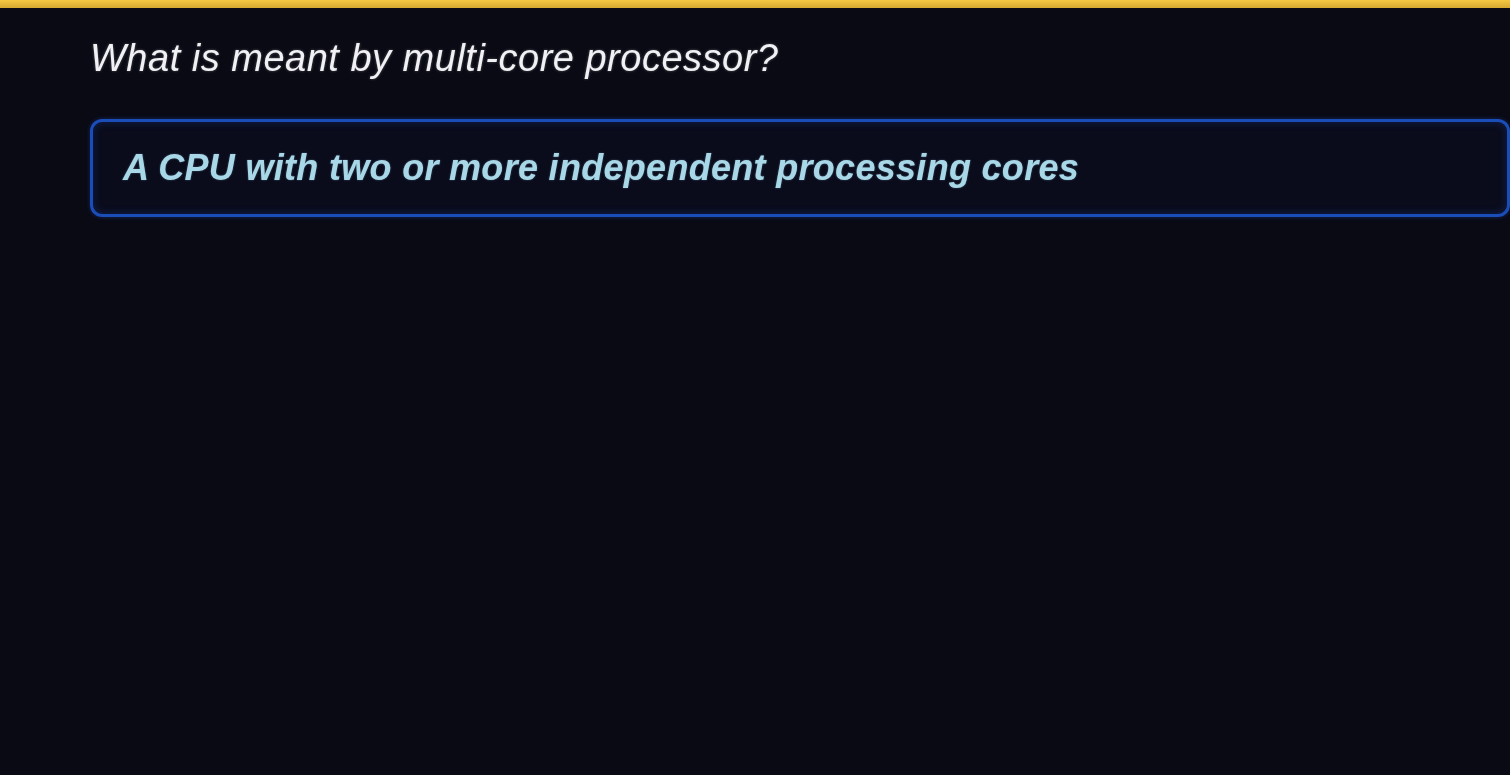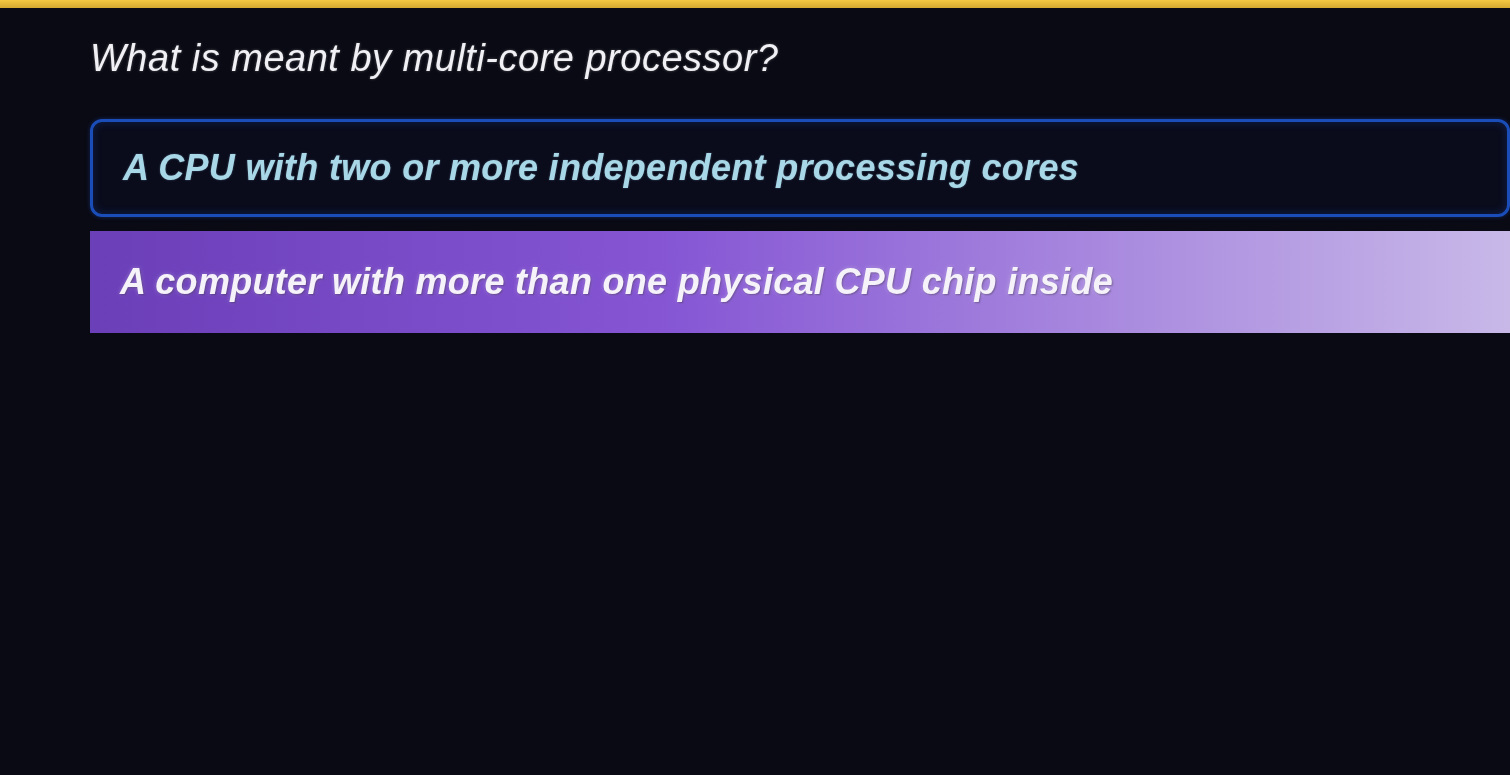--- a/index.html
+++ b/index.html
@@ -93,19 +93,16 @@
   </div>
 
   <div class="options-container">
 
     <div class="option">
       <span class="option-text">A CPU with two or more independent processing cores</span>
     </div>
 
 
 
-    <div class="option selected">
-      <span class="option-text">A computer with more than one physical CPU chip inside</span>
-    </div>
 
   </div>
 
 </div>
 
 </body></html>

